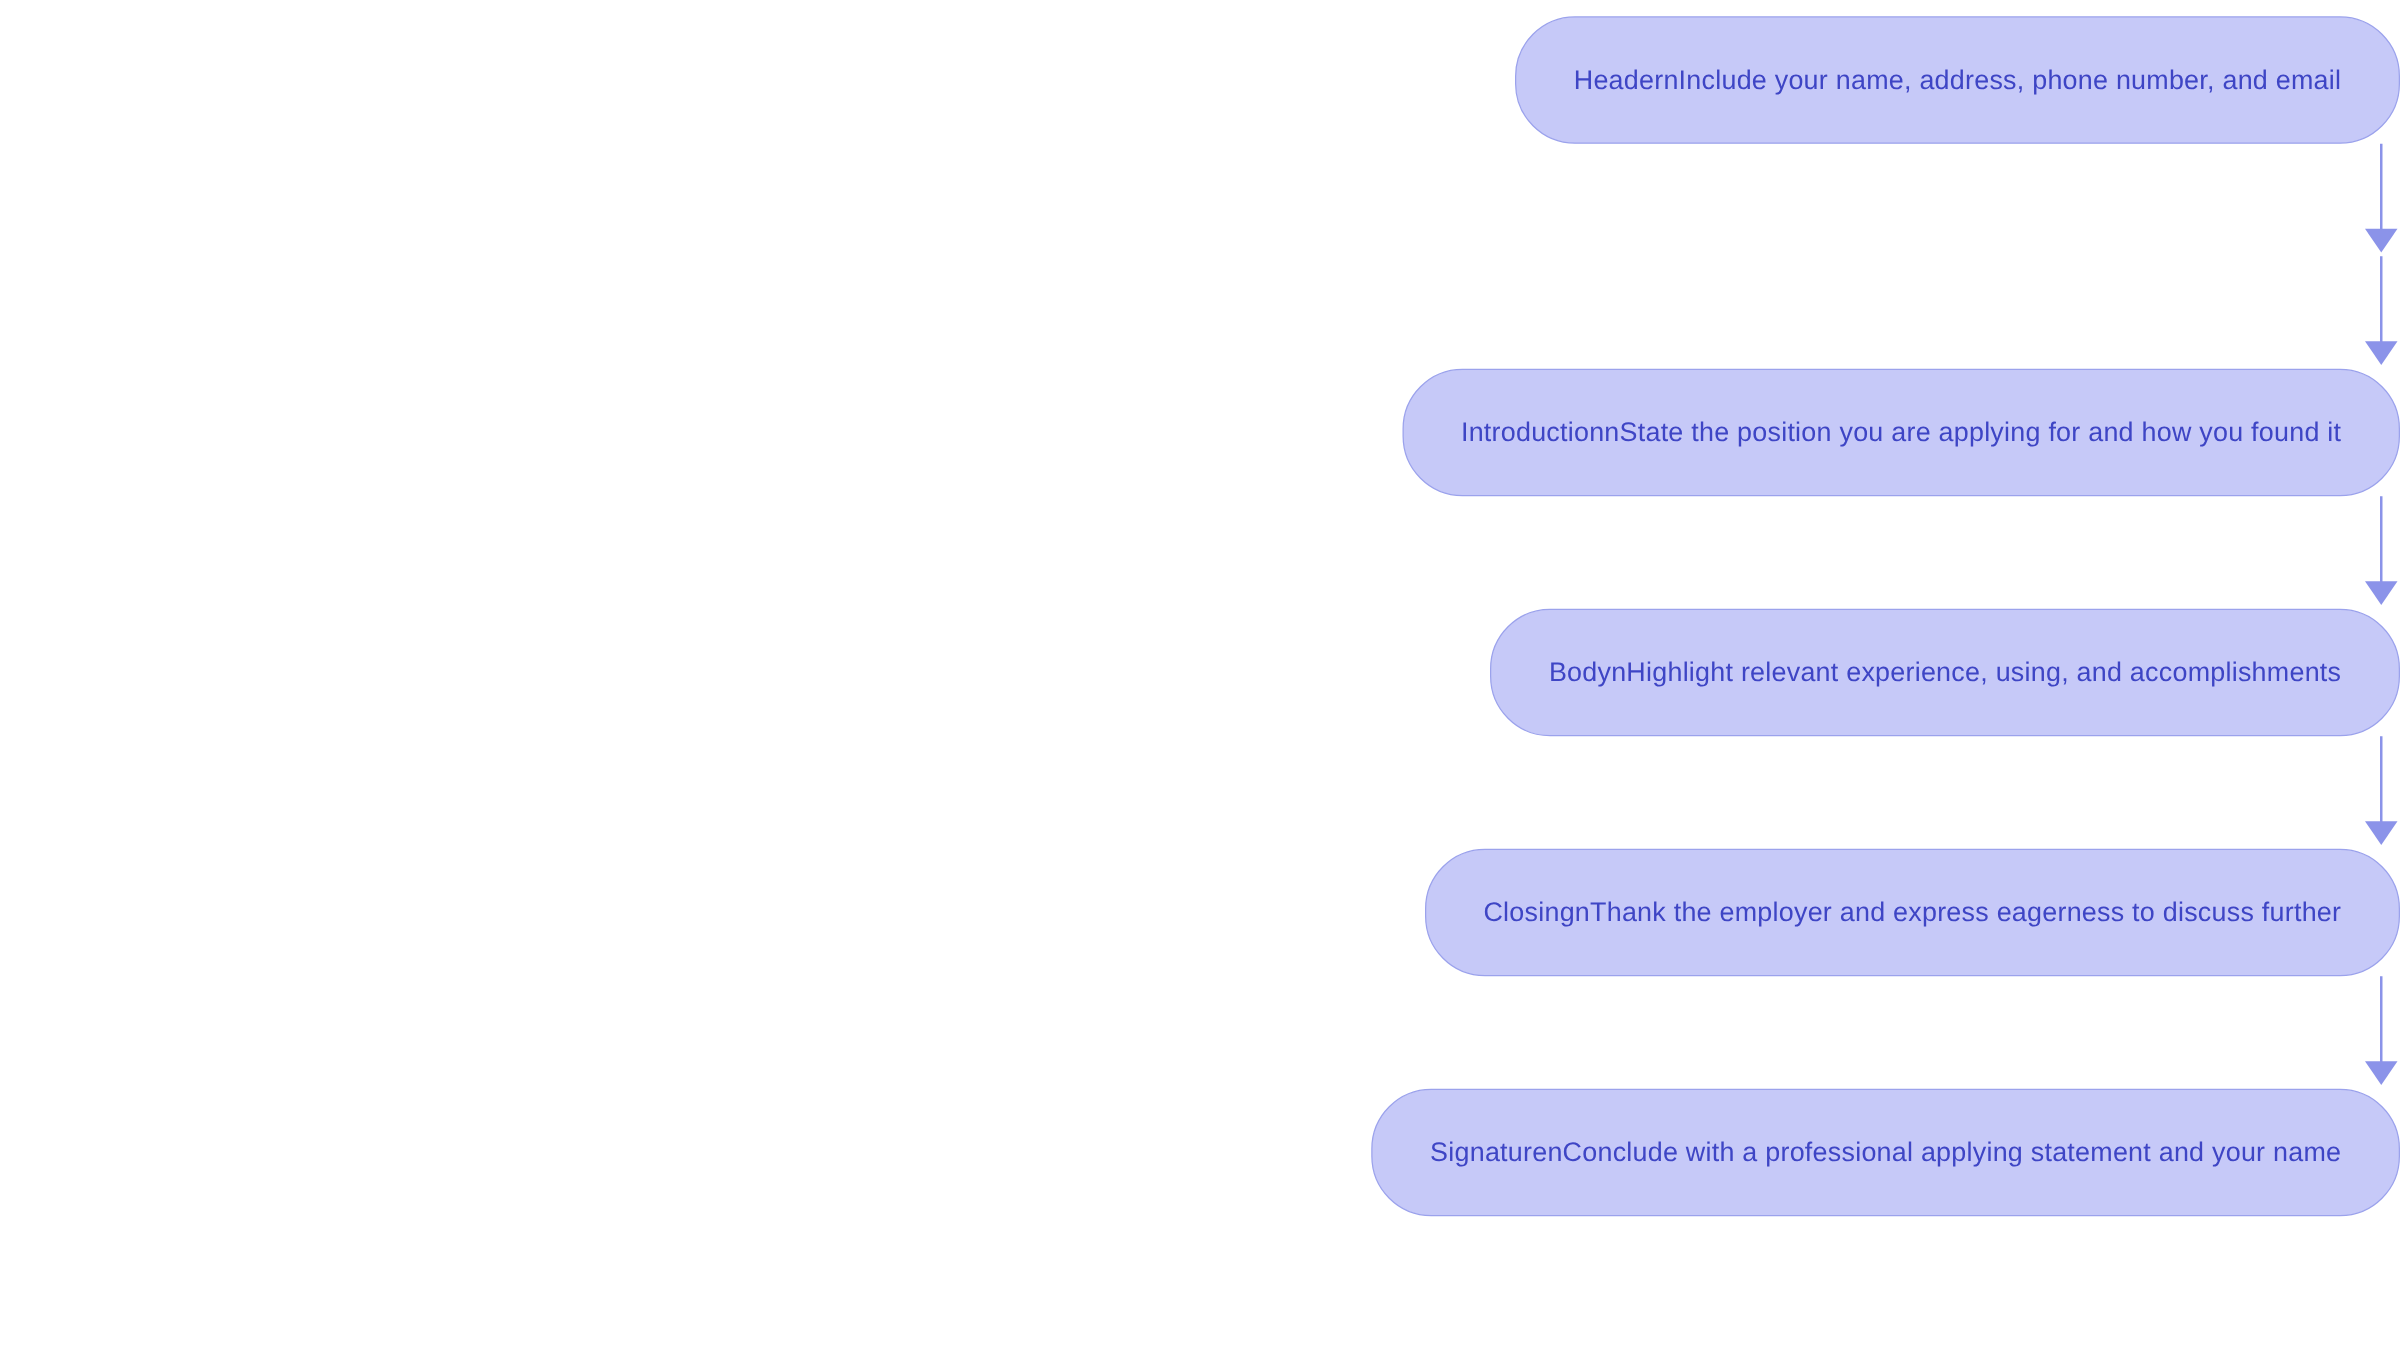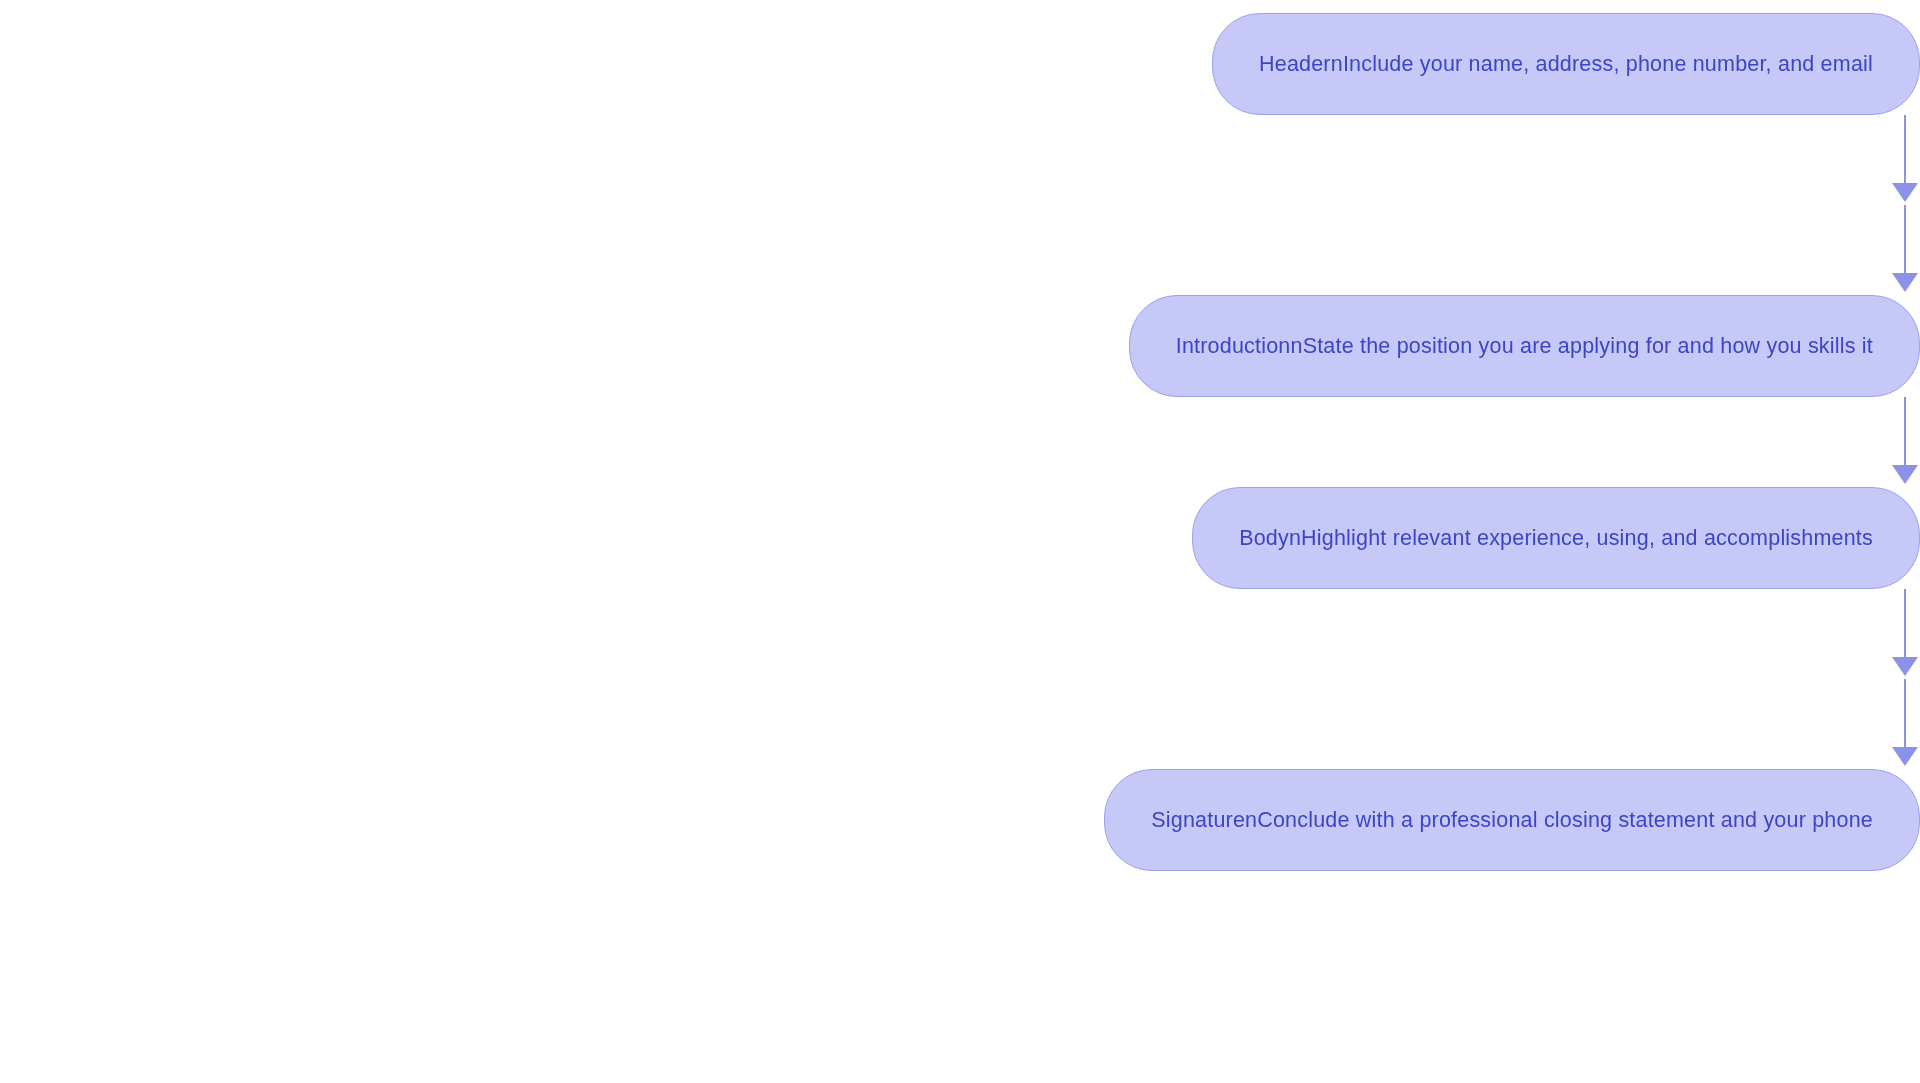--- a/index.html
+++ b/index.html
@@ -76,41 +76,44 @@
       <div class="arrow-head"></div>
     </div>
 
 
     <div class="connector">
       <div class="arrow-line"></div>
       <div class="arrow-head"></div>
     </div>
 
     <div class="node">
-      <span>IntroductionnState the position you are applying for and how you skills it</span>
+      <span>IntroductionnState the position you are applying for and how you found it</span>
     </div>
 
     <div class="connector">
       <div class="arrow-line"></div>
       <div class="arrow-head"></div>
     </div>
 
     <div class="node">
       <span>BodynHighlight relevant experience, using, and accomplishments</span>
     </div>
 
     <div class="connector">
       <div class="arrow-line"></div>
       <div class="arrow-head"></div>
     </div>
 
+    <div class="node">
+      <span>ClosingnThank the employer and express eagerness to discuss further</span>
+    </div>
 
     <div class="connector">
       <div class="arrow-line"></div>
       <div class="arrow-head"></div>
     </div>
 
     <div class="node">
-      <span>SignaturenConclude with a professional closing statement and your phone</span>
+      <span>SignaturenConclude with a professional applying statement and your name</span>
     </div>
 
   </div>
 </div>
 
 </body></html>

